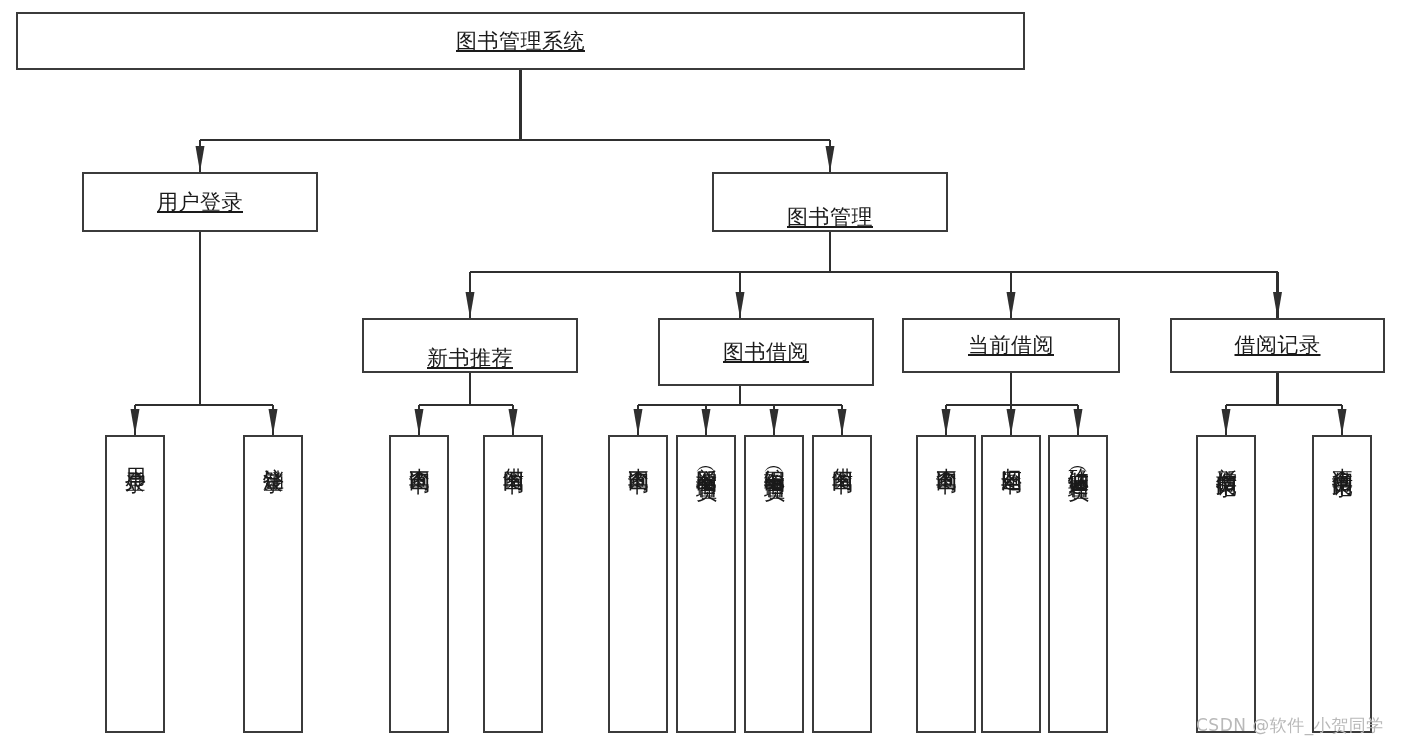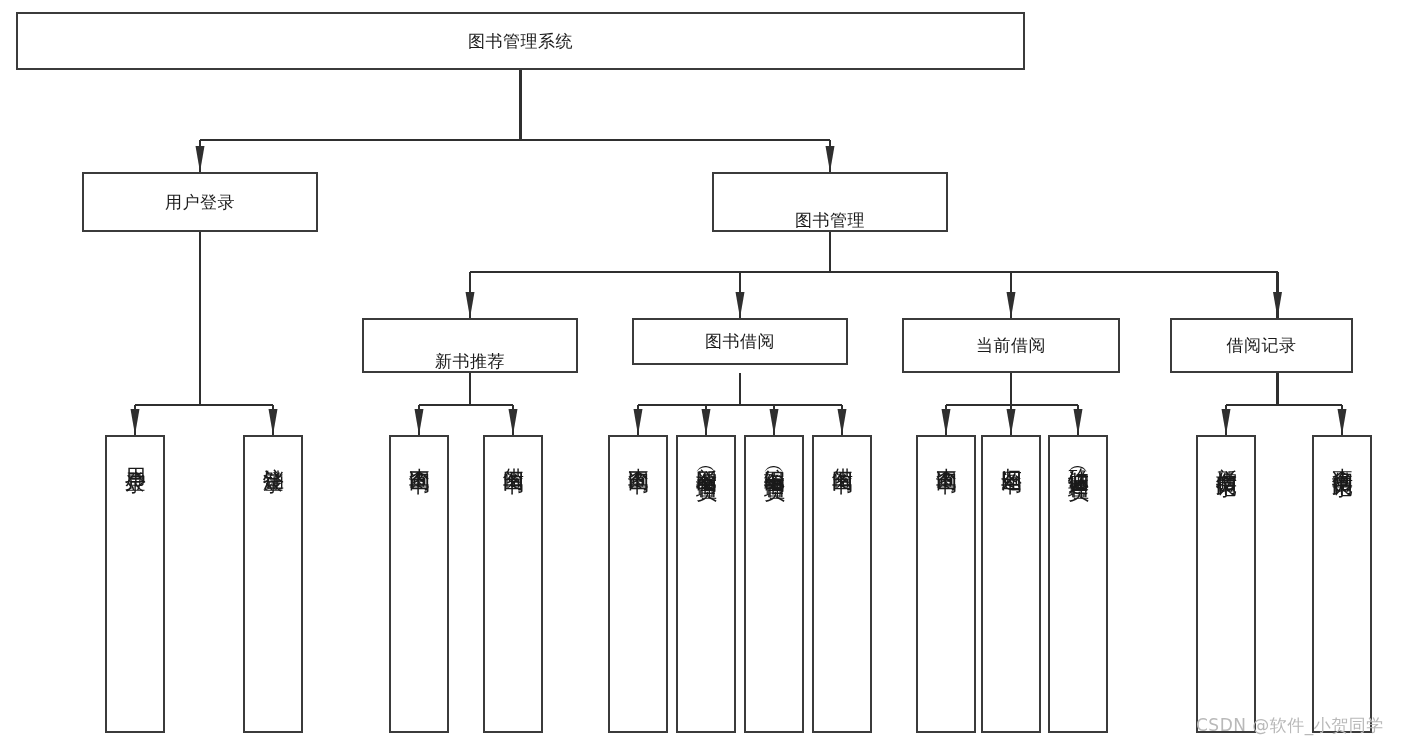--- a/index.html
+++ b/index.html
@@ -38,22 +38,23 @@
     z-index: 2;
   }
   .node .label {
     display: block;
     line-height: 1.18;
     text-align: center;
     white-space: pre-line;
   }
   
   .node.horiz .label {
-    font-size: 17px;
+    font-size: 21px;
     letter-spacing: 0.5px;
+    text-decoration: underline;
   }
   
   .node.vert {
     align-items: flex-start;
     justify-content: center;
     padding-top: 14px;
   }
   .node.vert .label {
     writing-mode: vertical-rl;
     text-orientation: upright;
@@ -141,27 +142,27 @@
   <div class="node horiz" style="left: 82px; top: 172px; width: 236px; height: 60px;">
     <span class="label">用户登录</span>
   </div>
   <div class="node horiz" style="left: 712px; top: 172px; width: 236px; height: 60px; align-items: flex-end;">
     <span class="label">图书管理</span>
   </div>
 
   <div class="node horiz" style="left: 362px; top: 318px; width: 216px; height: 55px; align-items: flex-end;">
     <span class="label">新书推荐</span>
   </div>
-  <div class="node horiz" style="left: 632px; top: 318px; width: 216px; height: 47px;">
+  <div class="node horiz" style="left: 658px; top: 318px; width: 216px; height: 68px;">
     <span class="label">图书借阅</span>
   </div>
   <div class="node horiz" style="left: 902px; top: 318px; width: 218px; height: 55px;">
     <span class="label">当前借阅</span>
   </div>
-  <div class="node horiz" style="left: 1170px; top: 318px; width: 183px; height: 55px;">
+  <div class="node horiz" style="left: 1170px; top: 318px; width: 215px; height: 55px;">
     <span class="label">借阅记录</span>
   </div>
 
   <div class="node vert" style="left: 105px; top: 435px; width: 60px; height: 298px;">
     <span class="label">用户登录</span>
   </div>
   <div class="node vert" style="left: 243px; top: 435px; width: 60px; height: 298px;">
     <span class="label">注销登录</span>
   </div>
 

